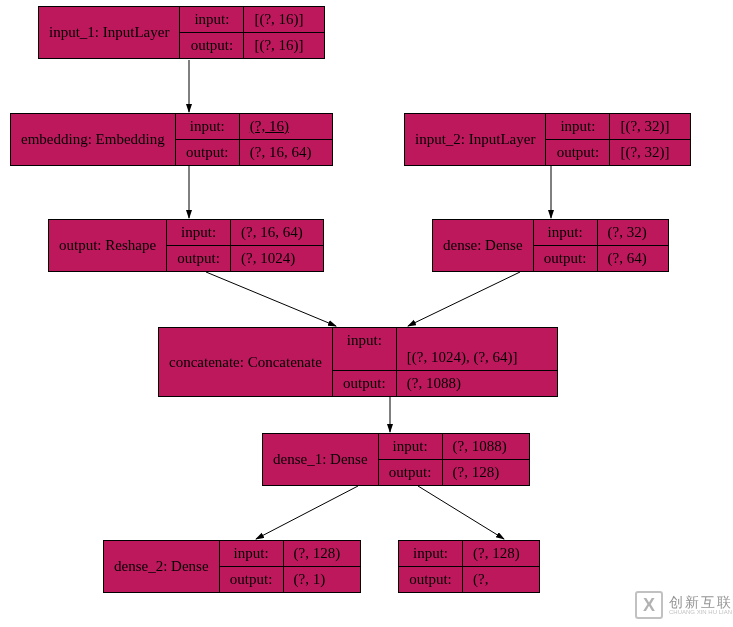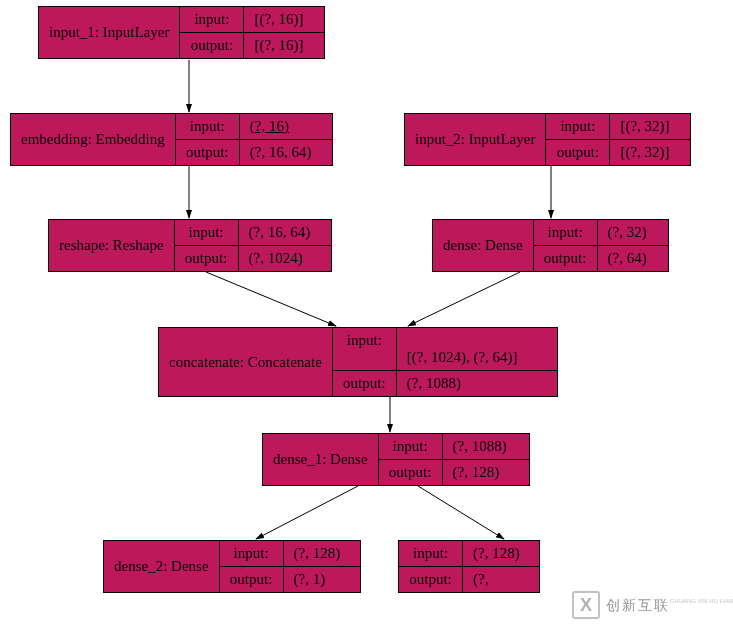--- a/index.html
+++ b/index.html
@@ -69,21 +69,21 @@
       border-radius: 3px;
       display: flex;
       align-items: center;
       justify-content: center;
       margin-right: 6px;
       color: #aaa;
       font-weight: bold;
       font-size: 18px;
     }
     .watermark .txt {
-      display: flex; flex-direction: row; line-height: 1;
+      display: flex; flex-direction: column; line-height: 1;
     }
     .watermark .txt .big { font-size: 14px; letter-spacing: 2px; }
     .watermark .txt .small { font-size: 6px; color: #bbb; }
   </style>
 </head>
 <body>
 
 <svg class="edges">
   <defs>
     <marker id="arrow" markerWidth="10" markerHeight="10" refX="8" refY="3" orient="auto">
@@ -144,21 +144,21 @@
       <div class="io-value">[(?, 32)]</div>
     </div>
     <div class="io-row">
       <div class="io-label">output:</div>
       <div class="io-value">[(?, 32)]</div>
     </div>
   </div>
 </div>
 
 <div class="node" style="left:48px; top:219px;">
-  <div class="node-name">reshape: Reshape</div>
+  <div class="node-name">output: Reshape</div>
   <div class="node-io">
     <div class="io-row">
       <div class="io-label">input:</div>
       <div class="io-value" style="min-width:92px;">(?, 16, 64)</div>
     </div>
     <div class="io-row">
       <div class="io-label">output:</div>
       <div class="io-value" style="min-width:92px;">(?, 1024)</div>
     </div>
   </div>

